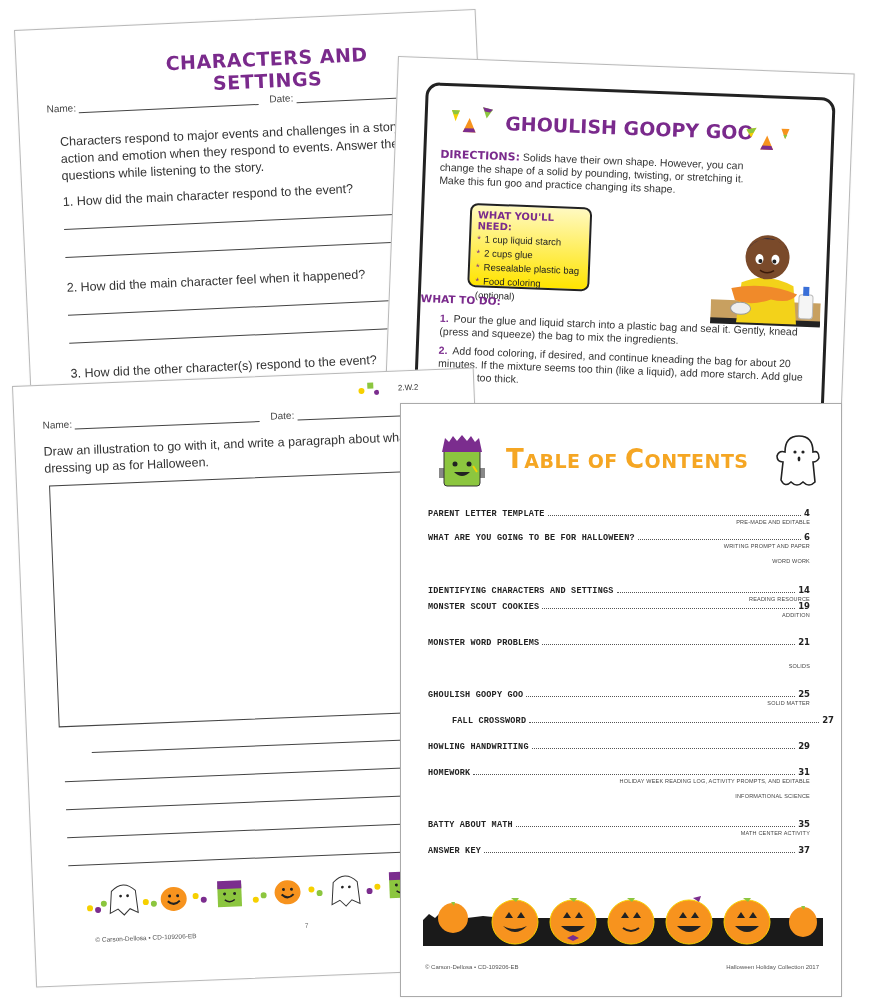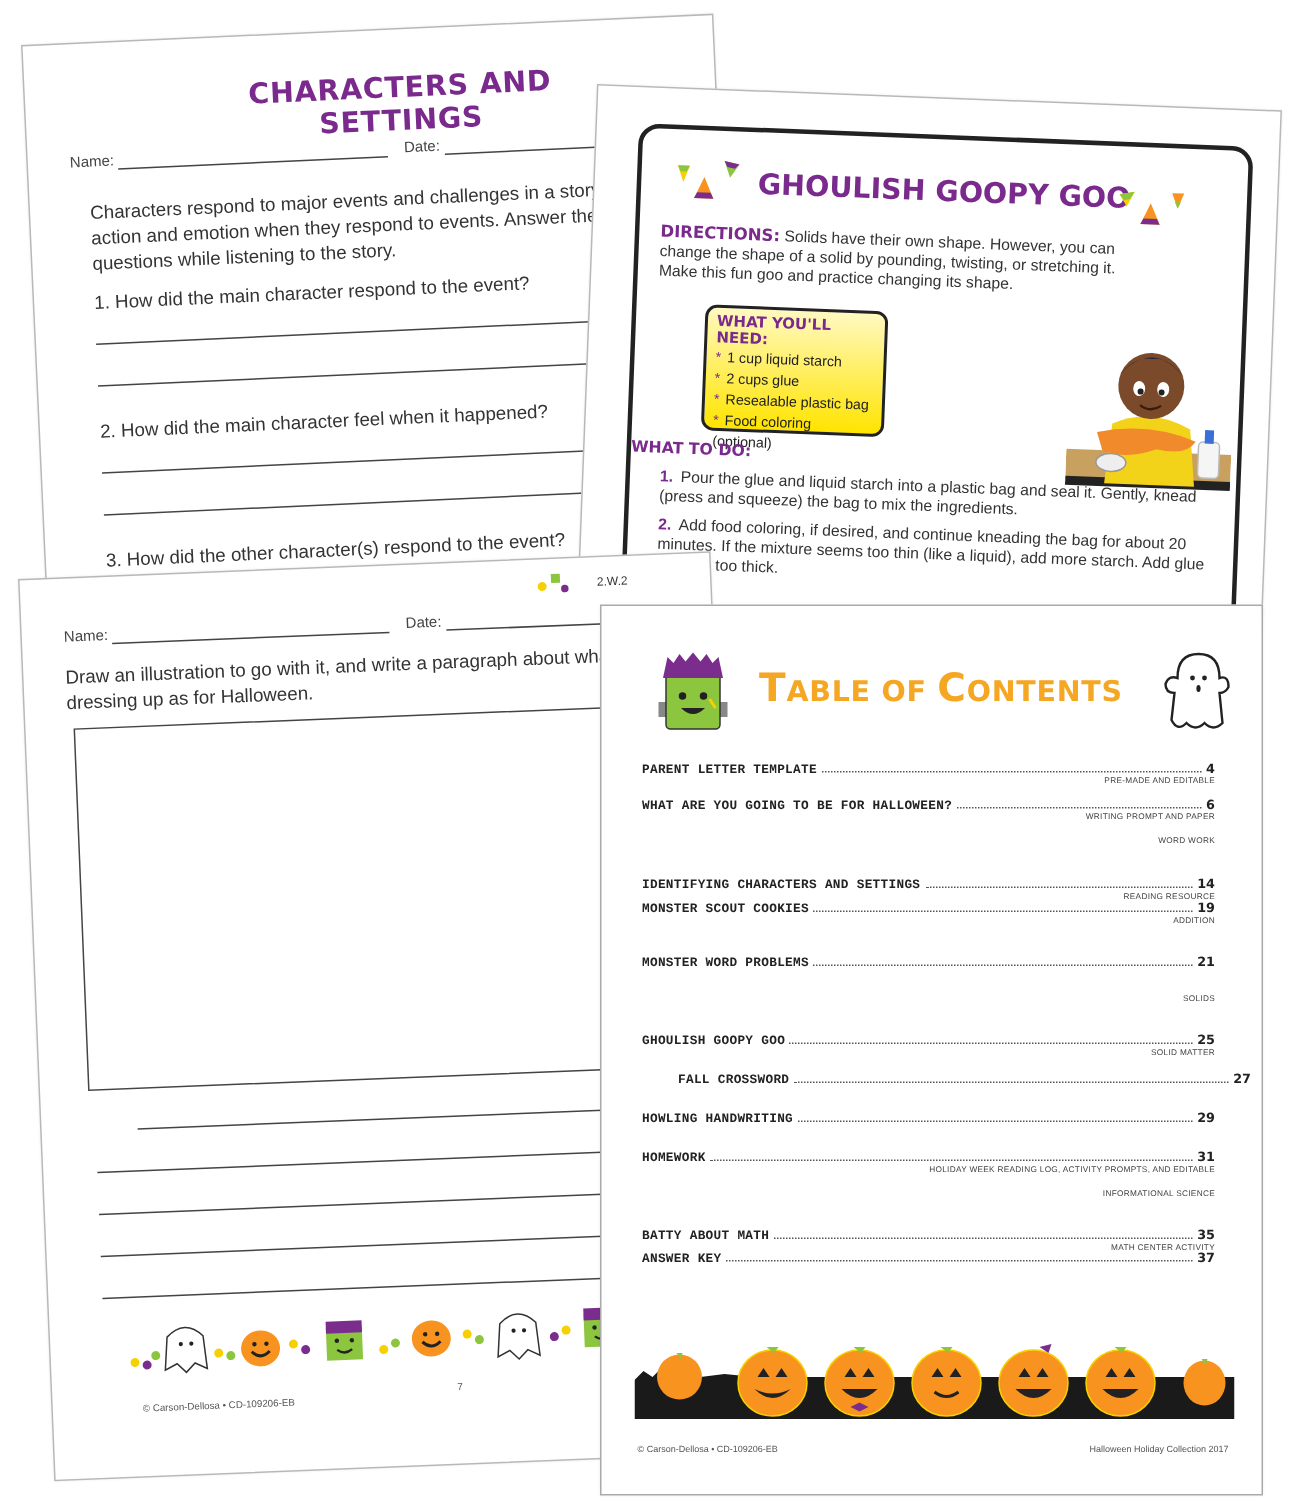--- a/index.html
+++ b/index.html
@@ -343,21 +343,21 @@
       <div class="sub">INFORMATIONAL SCIENCE</div>
     </div>
     <div class="toc-row" style="top:311px;">
       <div class="main">
           <span class="t">BATTY ABOUT MATH</span>
           <span class="dots"></span>
           <span class="pg">35</span>
         </div>
       <div class="sub">MATH CENTER ACTIVITY</div>
     </div>
-    <div class="toc-row" style="top:326px;">
+    <div class="toc-row" style="top:337px;">
       <div class="main">
           <span class="t">ANSWER KEY</span>
           <span class="dots"></span>
           <span class="pg">37</span>
         </div>
     </div>
   </div>
 
   <svg class="pumpkins" viewBox="0 0 400 60">
     <path d="M0 32 L6 26 L12 30 L18 24 L26 30 L34 26 L44 30 L60 28 L80 30 L400 30 L400 58 L0 58 Z" fill="#1a1a1a"></path>

